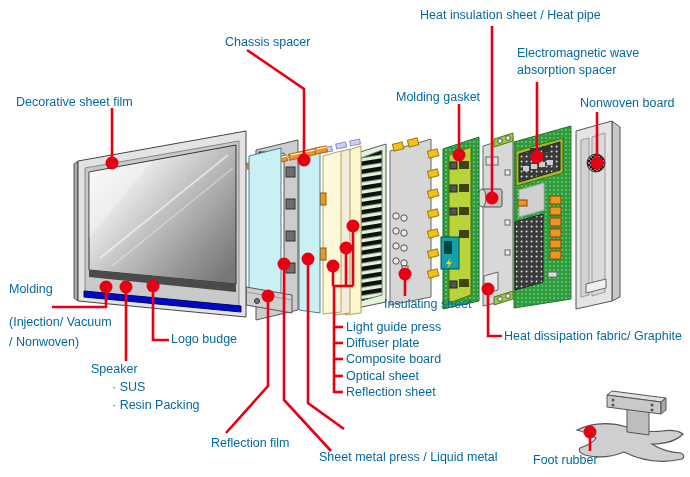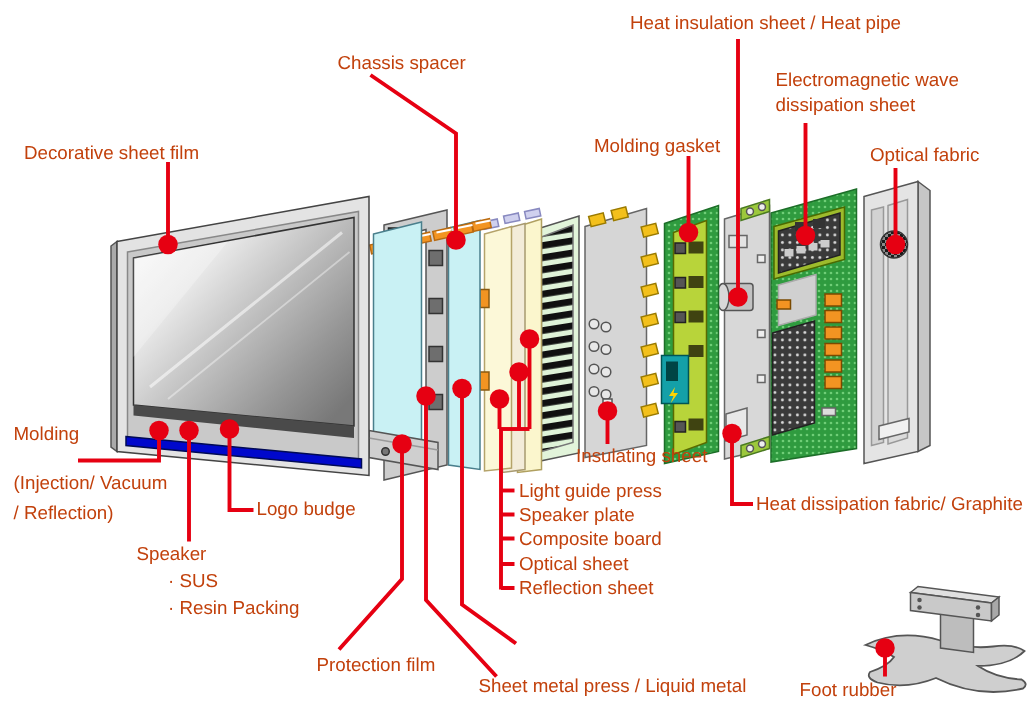--- a/index.html
+++ b/index.html
@@ -1,19 +1,19 @@
 <!DOCTYPE html>
 <html><head>
 <meta charset="utf-8">
 <style>
   html,body{margin:0;padding:0;background:#fff;}
   .canvas{position:relative;width:690px;height:477px;background:#fff;overflow:hidden;
           font-family:"Liberation Sans",sans-serif;}
   .canvas svg{position:absolute;left:0;top:0;}
-  .lbl{position:absolute;font-size:12.5px;line-height:1.2;color:#c2410c;white-space:nowrap;z-index:5;}
+  .lbl{position:absolute;font-size:12.5px;line-height:1.2;color:#0369a1;white-space:nowrap;z-index:5;}
 </style>
 </head>
 <body>
 
 <div class="canvas">
 
 <svg width="690" height="477" viewBox="0 0 690 477">
   <defs>
     <linearGradient id="screenGrad" x1="0%" y1="0%" x2="100%" y2="85%">
       <stop offset="0%" stop-color="#fdfdfd"></stop>
@@ -272,34 +272,34 @@
     <circle cx="405" cy="274" r="6.5"></circle>
     <circle cx="488" cy="289" r="6.5"></circle>
     <circle cx="590" cy="432" r="6.5"></circle>
   </g>
 </svg>
 
 <div class="lbl" style="left:16px;top:95px">Decorative sheet film</div>
 <div class="lbl" style="left:225px;top:35px">Chassis spacer</div>
 <div class="lbl" style="left:420px;top:8px">Heat insulation sheet / Heat pipe</div>
 <div class="lbl" style="left:517px;top:46px">Electromagnetic wave</div>
-<div class="lbl" style="left:517px;top:63px">dissipation sheet</div>
+<div class="lbl" style="left:517px;top:63px">absorption spacer</div>
 <div class="lbl" style="left:396px;top:90px">Molding gasket</div>
-<div class="lbl" style="left:580px;top:96px">Optical fabric</div>
+<div class="lbl" style="left:580px;top:96px">Nonwoven board</div>
 <div class="lbl" style="left:9px;top:282px">Molding</div>
 <div class="lbl" style="left:9px;top:315px">(Injection/ Vacuum</div>
-<div class="lbl" style="left:9px;top:335px">/ Reflection)</div>
+<div class="lbl" style="left:9px;top:335px">/ Nonwoven)</div>
 <div class="lbl" style="left:171px;top:332px">Logo budge</div>
 <div class="lbl" style="left:91px;top:362px">Speaker</div>
 <div class="lbl" style="left:112px;top:380px">· SUS</div>
 <div class="lbl" style="left:112px;top:398px">· Resin Packing</div>
-<div class="lbl" style="left:211px;top:436px">Protection film</div>
+<div class="lbl" style="left:211px;top:436px">Reflection film</div>
 <div class="lbl" style="left:319px;top:450px">Sheet metal press / Liquid metal</div>
 <div class="lbl" style="left:346px;top:320px">Light guide press</div>
-<div class="lbl" style="left:346px;top:336px">Speaker plate</div>
+<div class="lbl" style="left:346px;top:336px">Diffuser plate</div>
 <div class="lbl" style="left:346px;top:352px">Composite board</div>
 <div class="lbl" style="left:346px;top:369px">Optical sheet</div>
 <div class="lbl" style="left:346px;top:385px">Reflection sheet</div>
 <div class="lbl" style="left:384px;top:297px">Insulating sheet</div>
 <div class="lbl" style="left:504px;top:329px">Heat dissipation fabric/ Graphite</div>
 <div class="lbl" style="left:533px;top:453px">Foot rubber</div>
 
 </div>
 
 </body></html>

